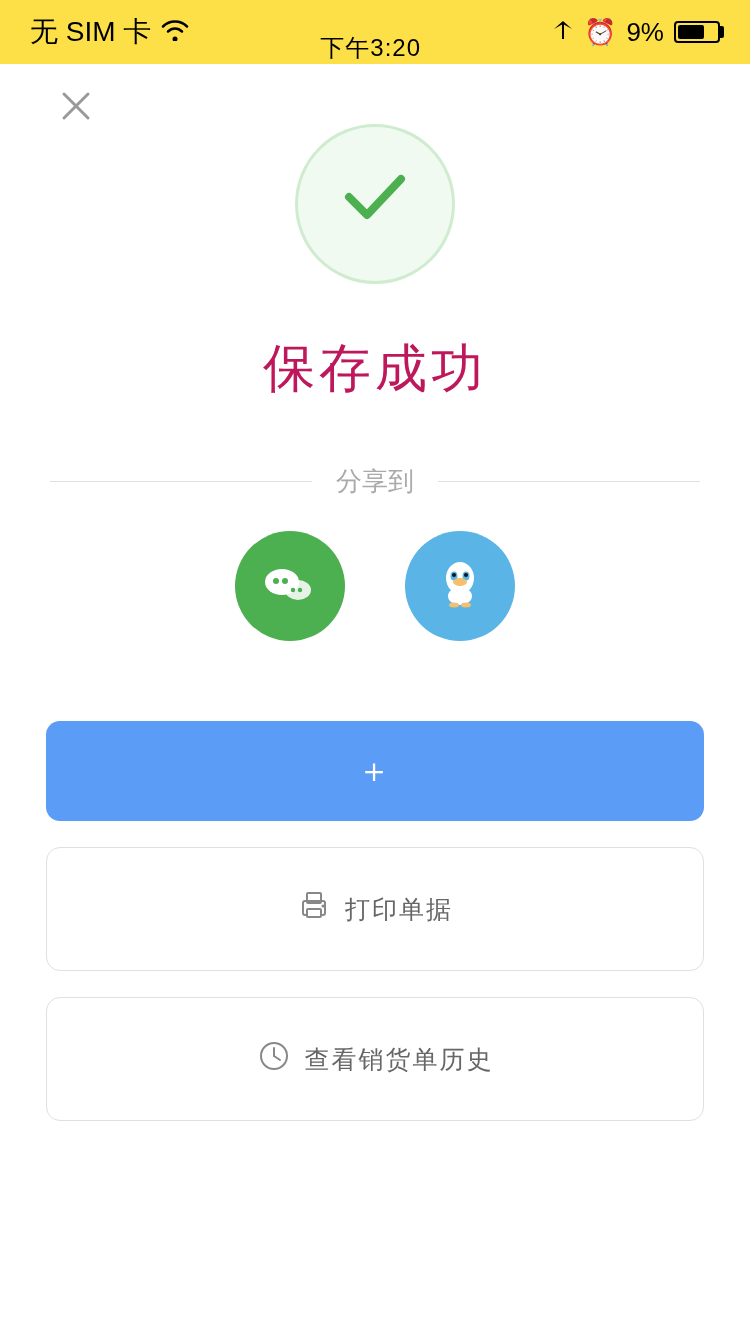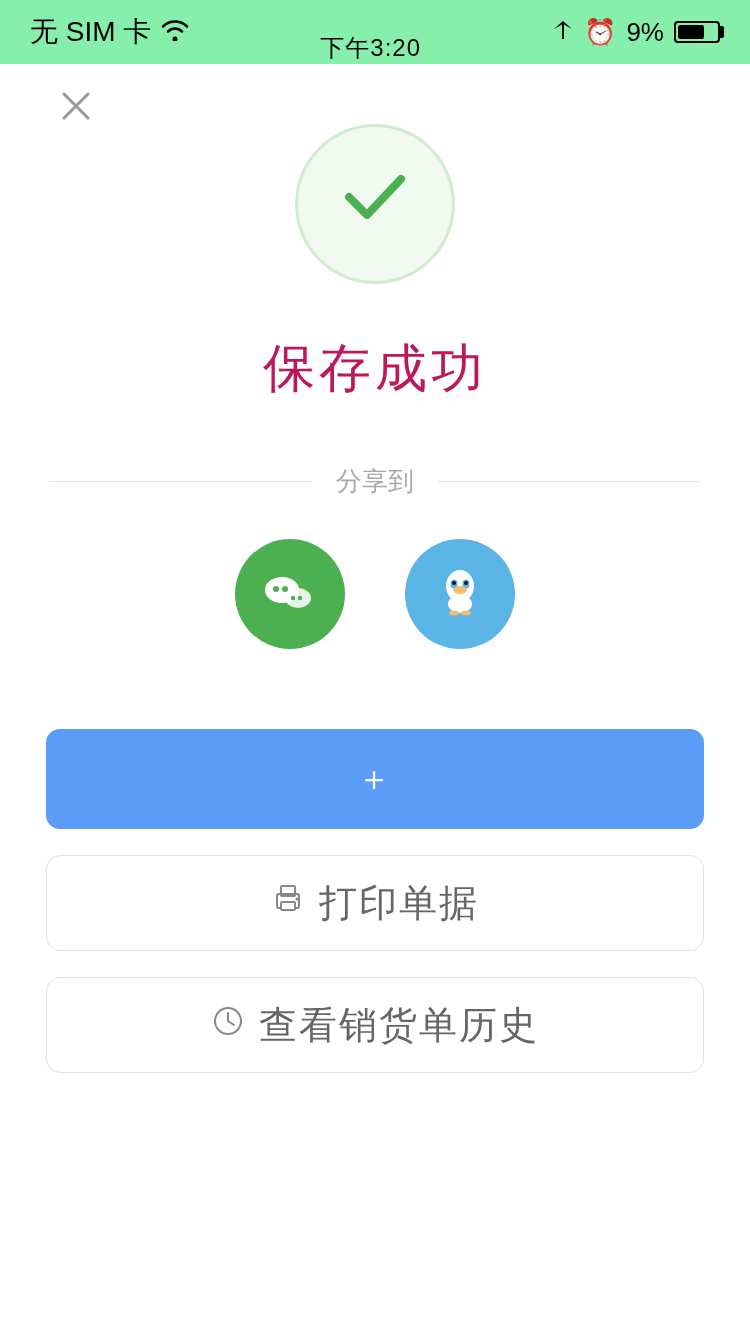--- a/index.html
+++ b/index.html
@@ -15,21 +15,21 @@
     }
 
     
     .status-bar {
       width: 100%;
       height: 64px;
       display: flex;
       align-items: center;
       justify-content: space-between;
       padding: 0 30px;
-      background: #86efac;
+      background: #fde047;
     }
     .status-left {
       display: flex;
       align-items: center;
       gap: 10px;
       font-size: 28px;
       color: #000;
       font-weight: 400;
     }
     .status-center {
@@ -126,21 +126,21 @@
       margin-bottom: 60px;
       letter-spacing: 4px;
     }
 
     
     .share-divider {
       width: 100%;
       display: flex;
       align-items: center;
       padding: 0 50px;
-      margin-bottom: 40px;
+      margin-bottom: 32px;
     }
     .divider-line {
       flex: 1;
       height: 1px;
       background: #e0e0e0;
     }
     .share-label {
       font-size: 26px;
       color: #aaa;
       padding: 0 24px;
@@ -186,26 +186,26 @@
       font-size: 34px;
       cursor: pointer;
       display: flex;
       align-items: center;
       justify-content: center;
       gap: 14px;
       letter-spacing: 2px;
     }
     .btn-secondary {
       width: 100%;
-      height: 96px;
+      height: 124px;
       background: #fff;
       border: 1px solid #e0e0e0;
       border-radius: 14px;
       color: #666;
-      font-size: 38px;
+      font-size: 25px;
       cursor: pointer;
       display: flex;
       align-items: center;
       justify-content: center;
       gap: 14px;
       letter-spacing: 2px;
     }
 
     
     .wechat-svg {

